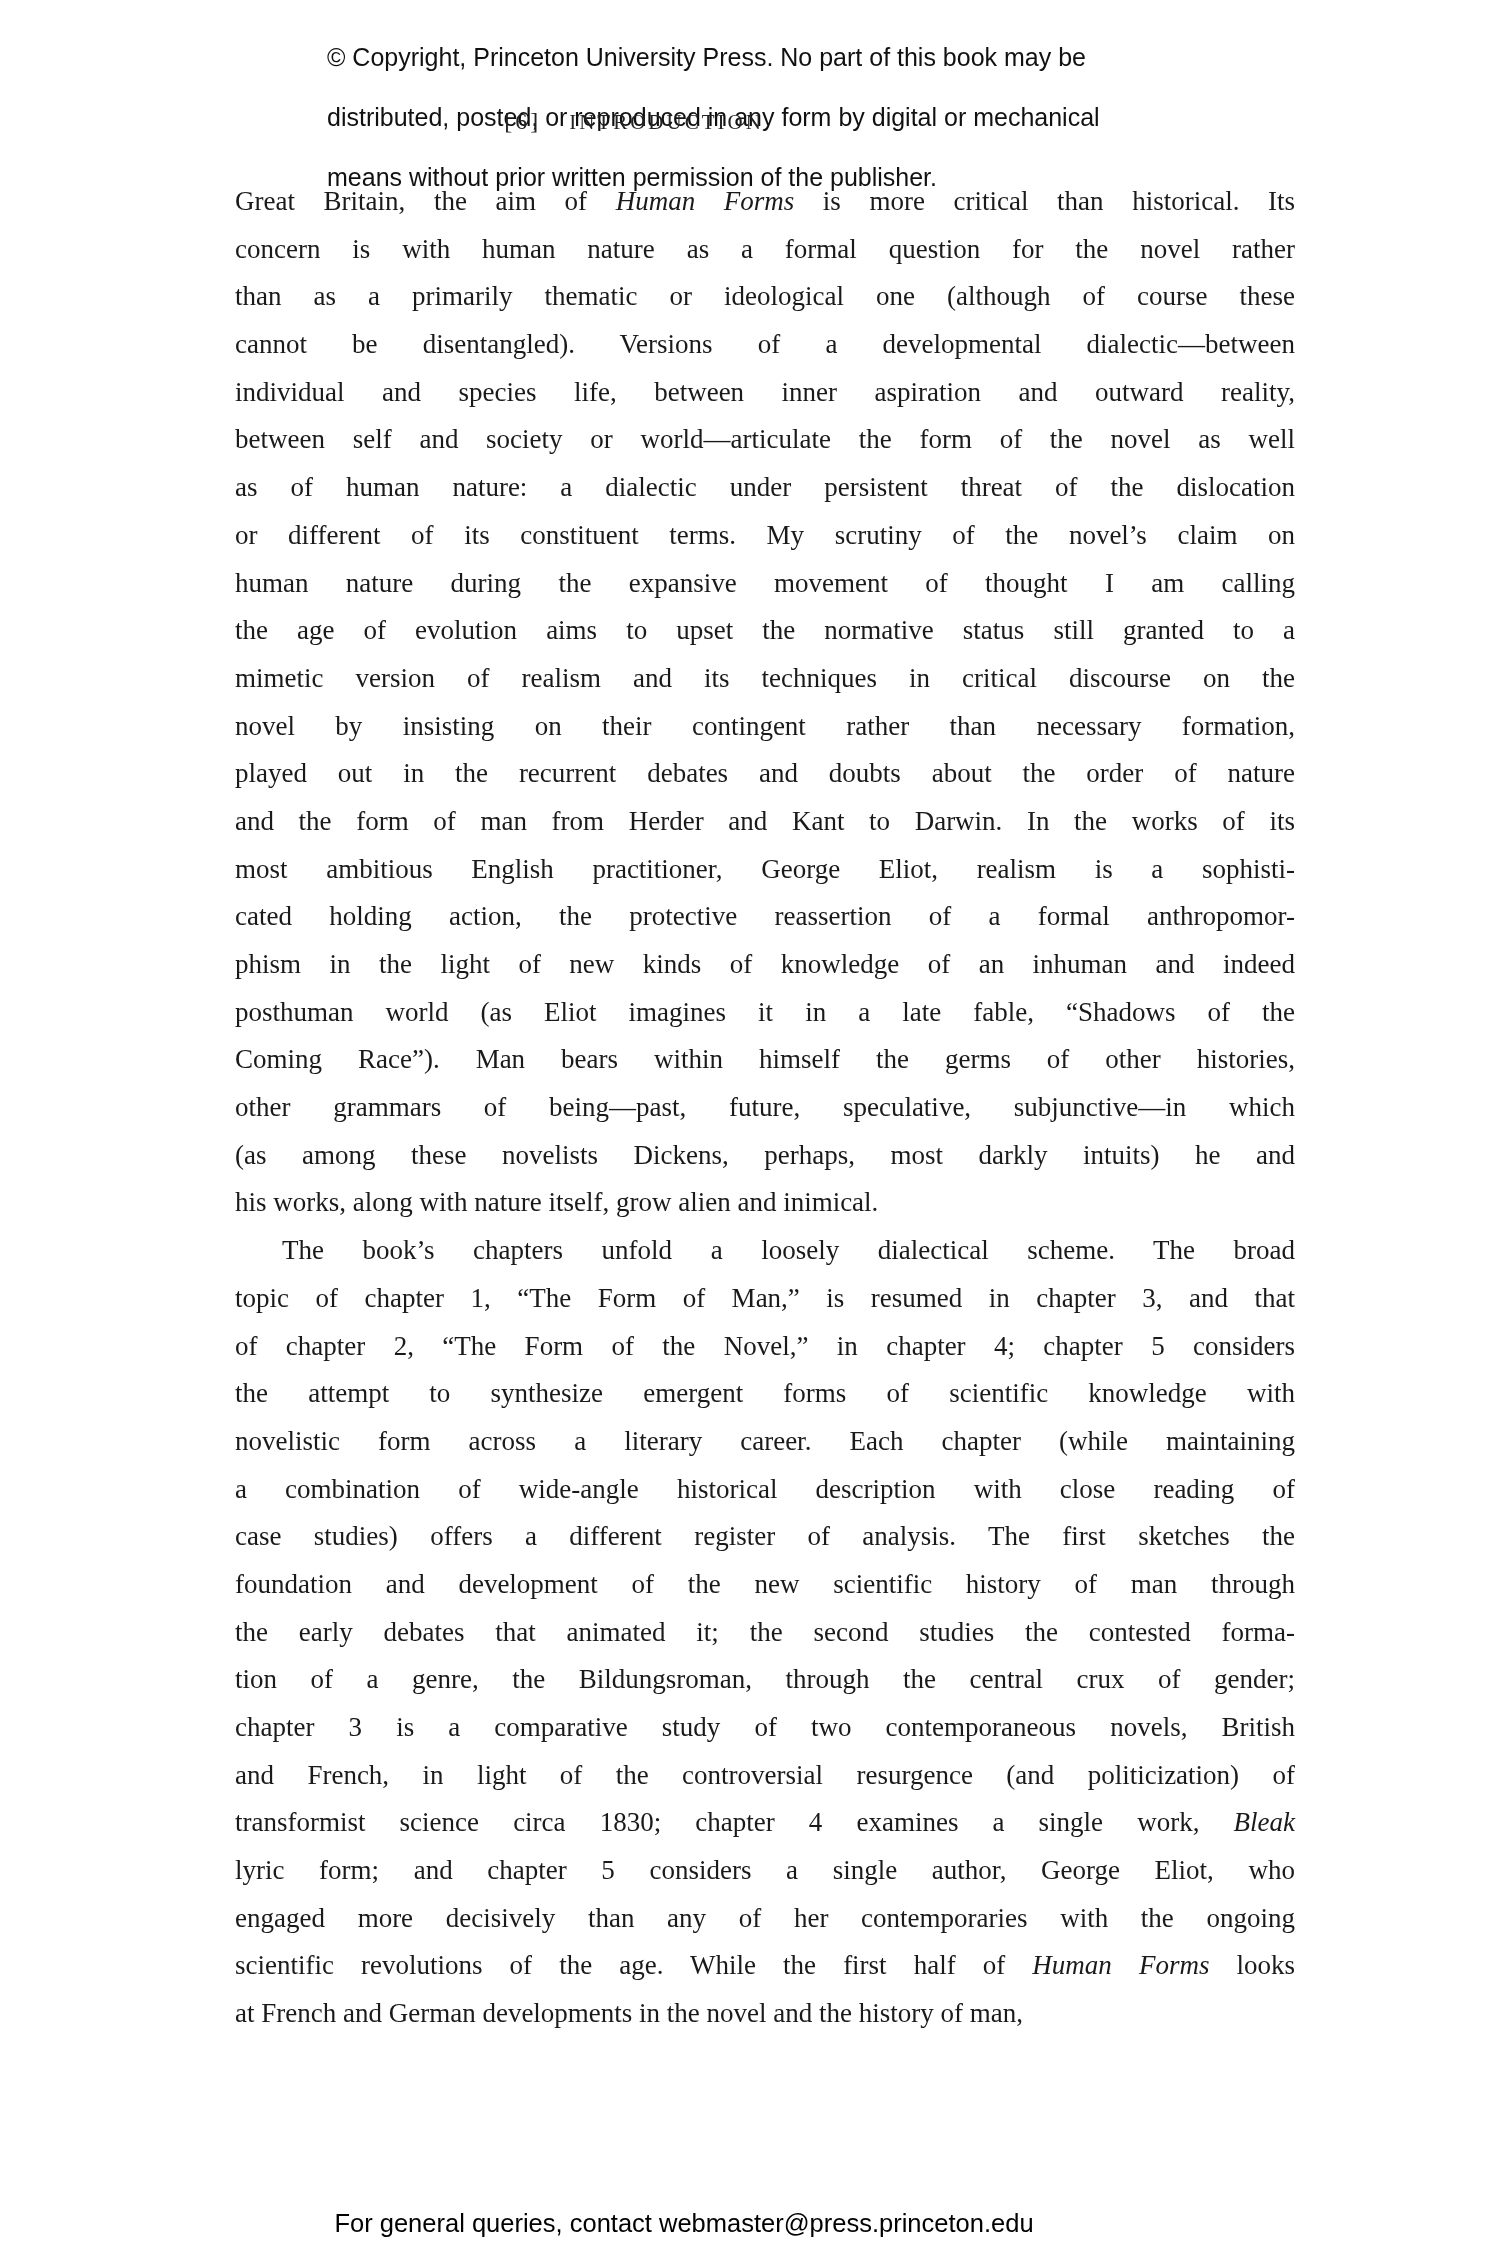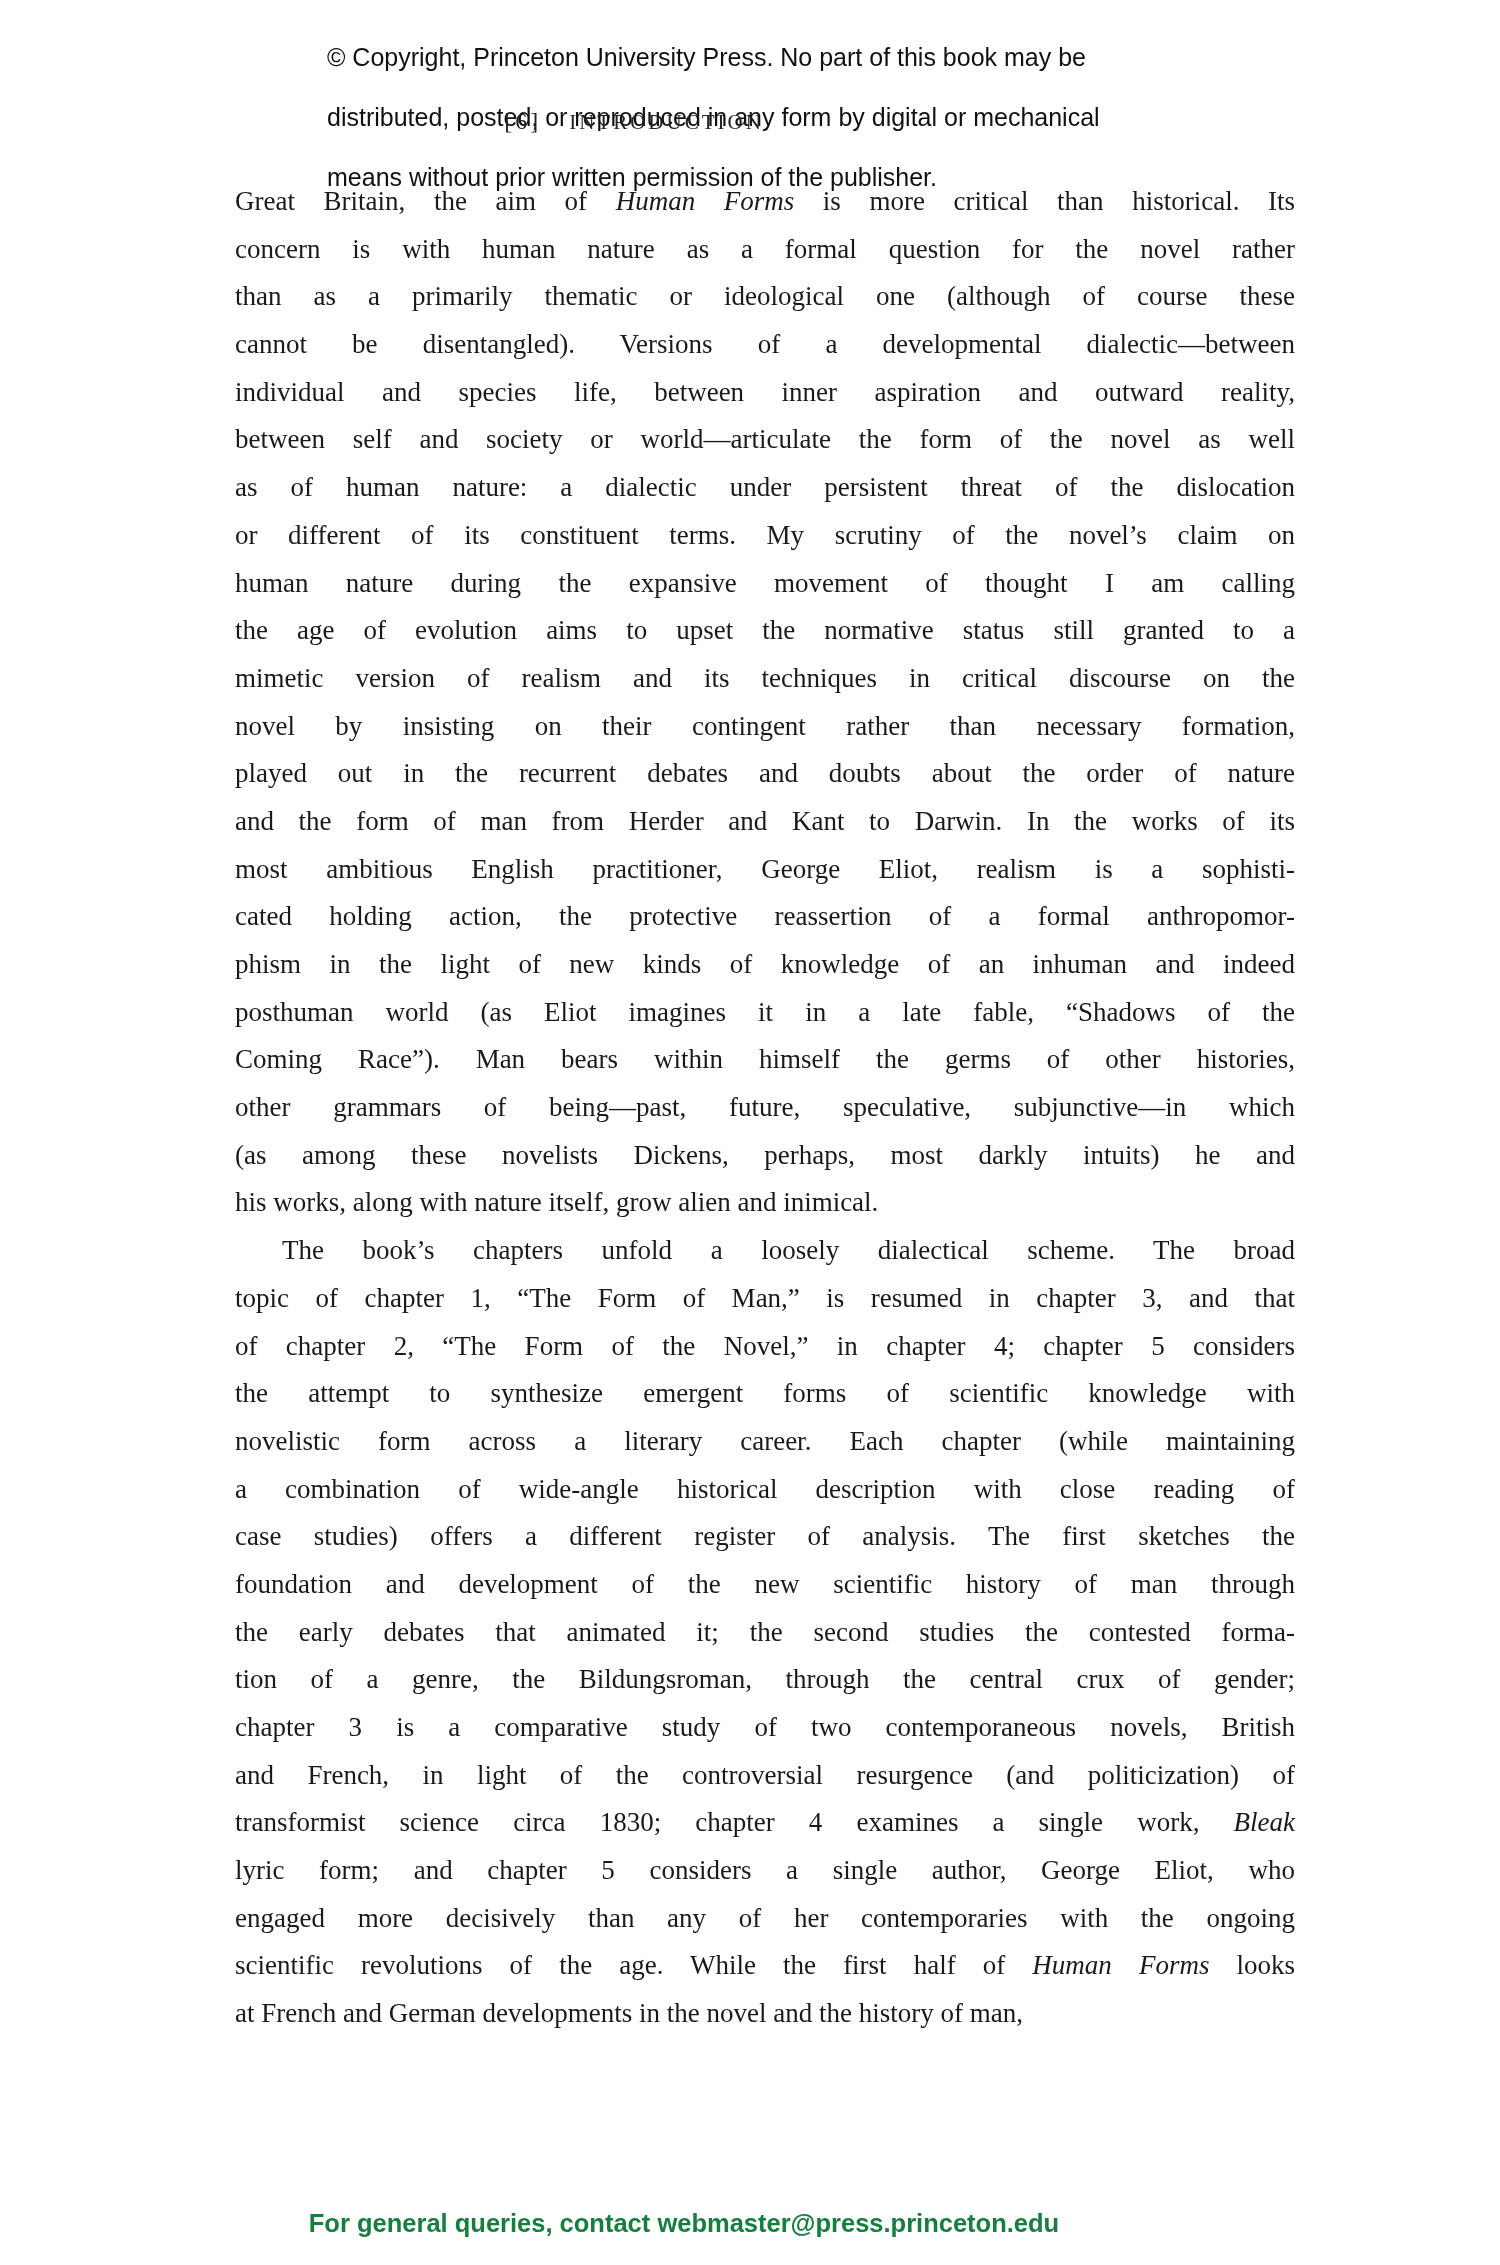--- a/index.html
+++ b/index.html
@@ -75,22 +75,21 @@
     }
     .footer {
       position: absolute;
       left: 0;
       width: 1368px;
       top: 2208px;
       text-align: center;
       font-family: "Liberation Sans", sans-serif;
       font-size: 25.5px;
       line-height: 30px;
-      color: #15803d;
-      font-weight: bold;
+      color: #000000;
     }
   </style>
 </head>
 <body>
 
 <div class="copyright">
   <div>© Copyright, Princeton University Press. No part of this book may be</div>
   <div>distributed, posted, or reproduced in any form by digital or mechanical</div>
   <div>means without prior written permission of the publisher.</div>
 </div>

